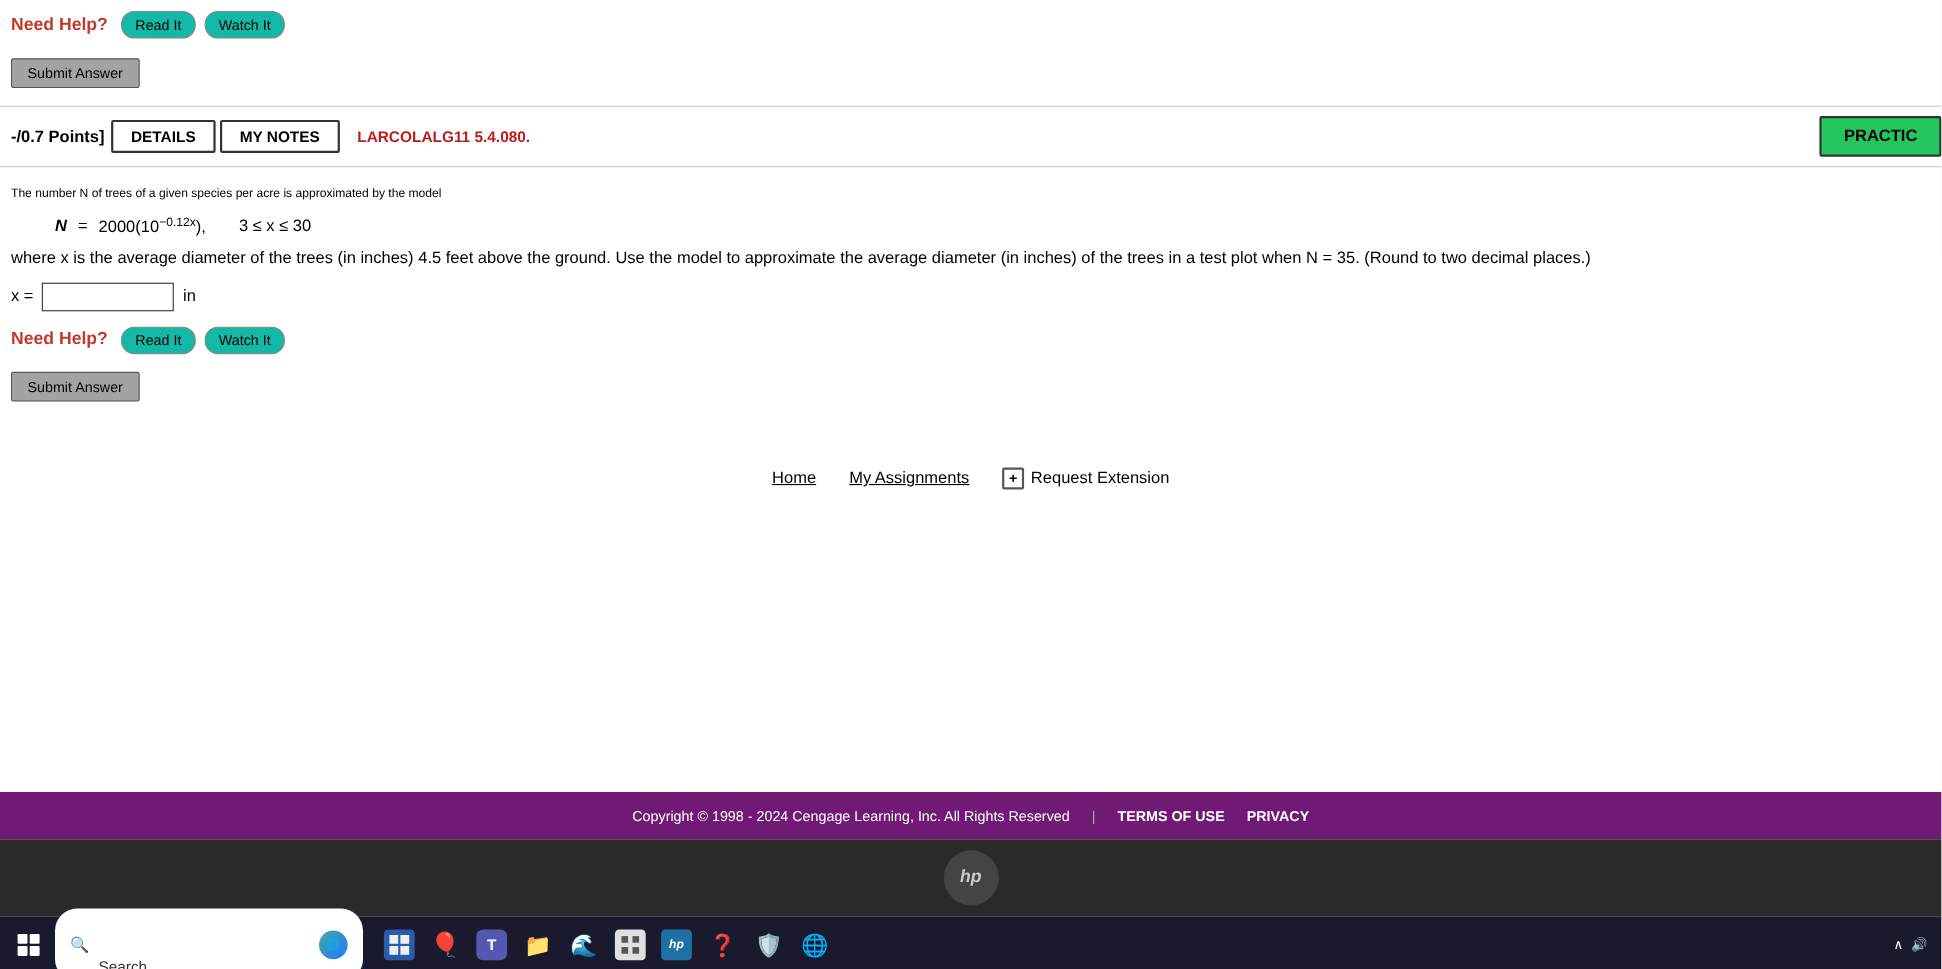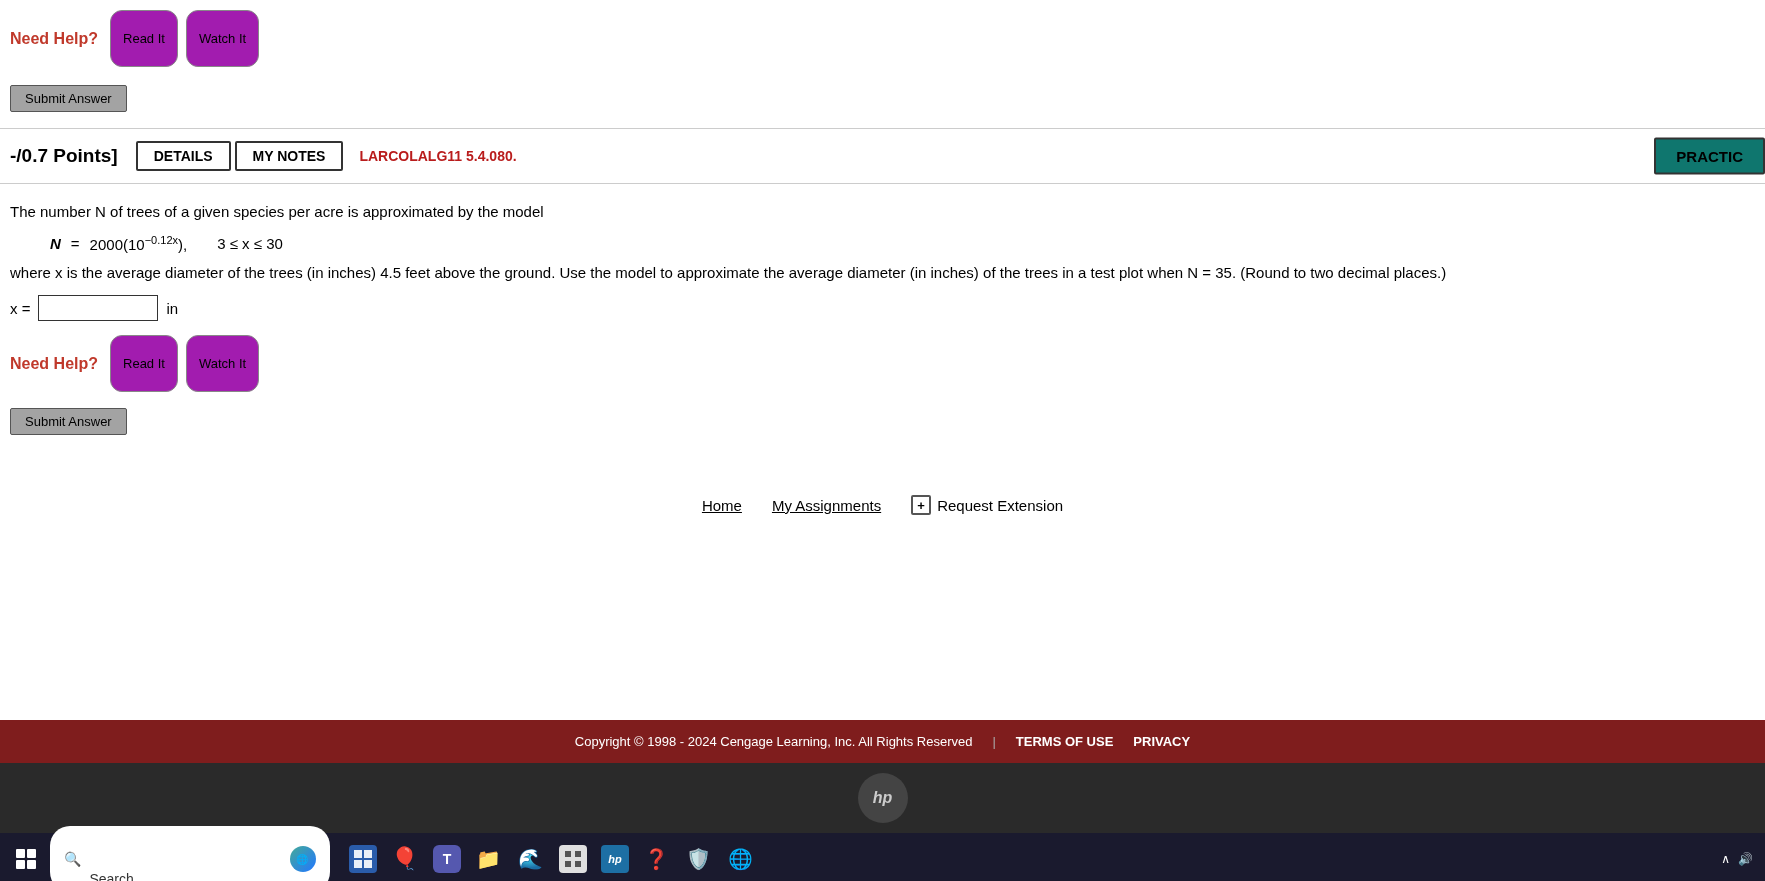--- a/index.html
+++ b/index.html
@@ -27,22 +27,22 @@
 
     .need-help-label {
       color: #c0392b;
       font-weight: bold;
       font-size: 16px;
       margin-right: 4px;
     }
 
     .btn-read-it, .btn-watch-it {
       border: 1px solid #888;
-      background: #a21caf;
-      padding: 20px 12px;
+      background: #14b8a6;
+      padding: 4px 12px;
       font-size: 13px;
       cursor: pointer;
       border-radius: 12px;
     }
 
     .submit-answer-row {
       padding: 8px 10px 16px 10px;
     }
 
     .btn-submit-answer {
@@ -64,23 +64,23 @@
     .question-header {
       display: flex;
       align-items: center;
       padding: 12px 10px;
       gap: 0;
       border-bottom: 1px solid #ccc;
       position: relative;
     }
 
     .points-label {
-      font-size: 19px;
-      font-weight: bold;
-      margin-right: 18px;
+      font-size: 15px;
+      font-weight: bold;
+      margin-right: 6px;
       color: #000;
     }
 
     .btn-details, .btn-my-notes {
       border: 2px solid #333;
       background: #fff;
       padding: 5px 16px;
       font-size: 14px;
       font-weight: bold;
       cursor: pointer;
@@ -110,36 +110,36 @@
       padding: 8px 20px;
       font-size: 15px;
       font-weight: bold;
       cursor: pointer;
       border-radius: 2px;
       letter-spacing: 0.5px;
     }
 
     .btn-practice {
       border: 2px solid #333;
-      background: #0f766e;
+      background: #22c55e;
       padding: 8px 20px;
       font-size: 15px;
       font-weight: bold;
       cursor: pointer;
       border-radius: 2px;
       margin-left: 4px;
     }
 
     
     .question-body {
       padding: 16px 10px 10px 10px;
     }
 
     .question-text {
-      font-size: 15px;
+      font-size: 11px;
       line-height: 1.6;
       margin-bottom: 10px;
     }
 
     .math-equation {
       font-size: 15px;
       margin: 8px 0 8px 40px;
       display: flex;
       align-items: center;
       gap: 10px;
@@ -226,21 +226,21 @@
       display: inline-flex;
       align-items: center;
       justify-content: center;
       font-size: 13px;
       font-weight: bold;
       border-radius: 2px;
     }
 
     
     .copyright-bar {
-      background: #7f1d1d;
+      background: #701a75;
       color: #fff;
       display: flex;
       justify-content: center;
       align-items: center;
       padding: 14px 20px;
       gap: 20px;
       font-size: 13px;
     }
 
     .copyright-bar a {

